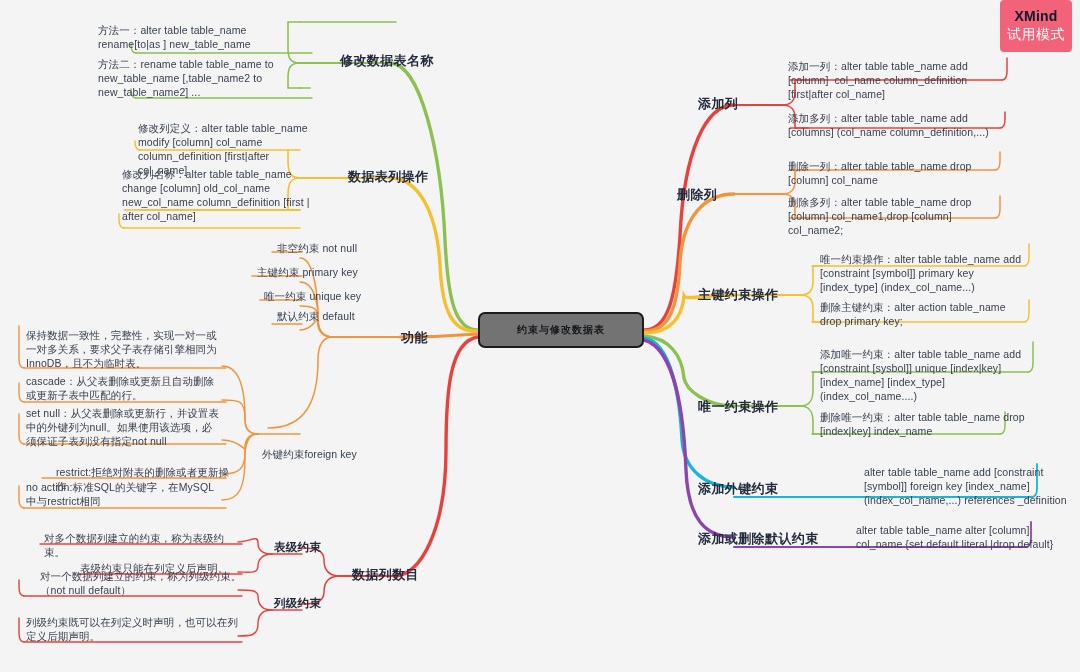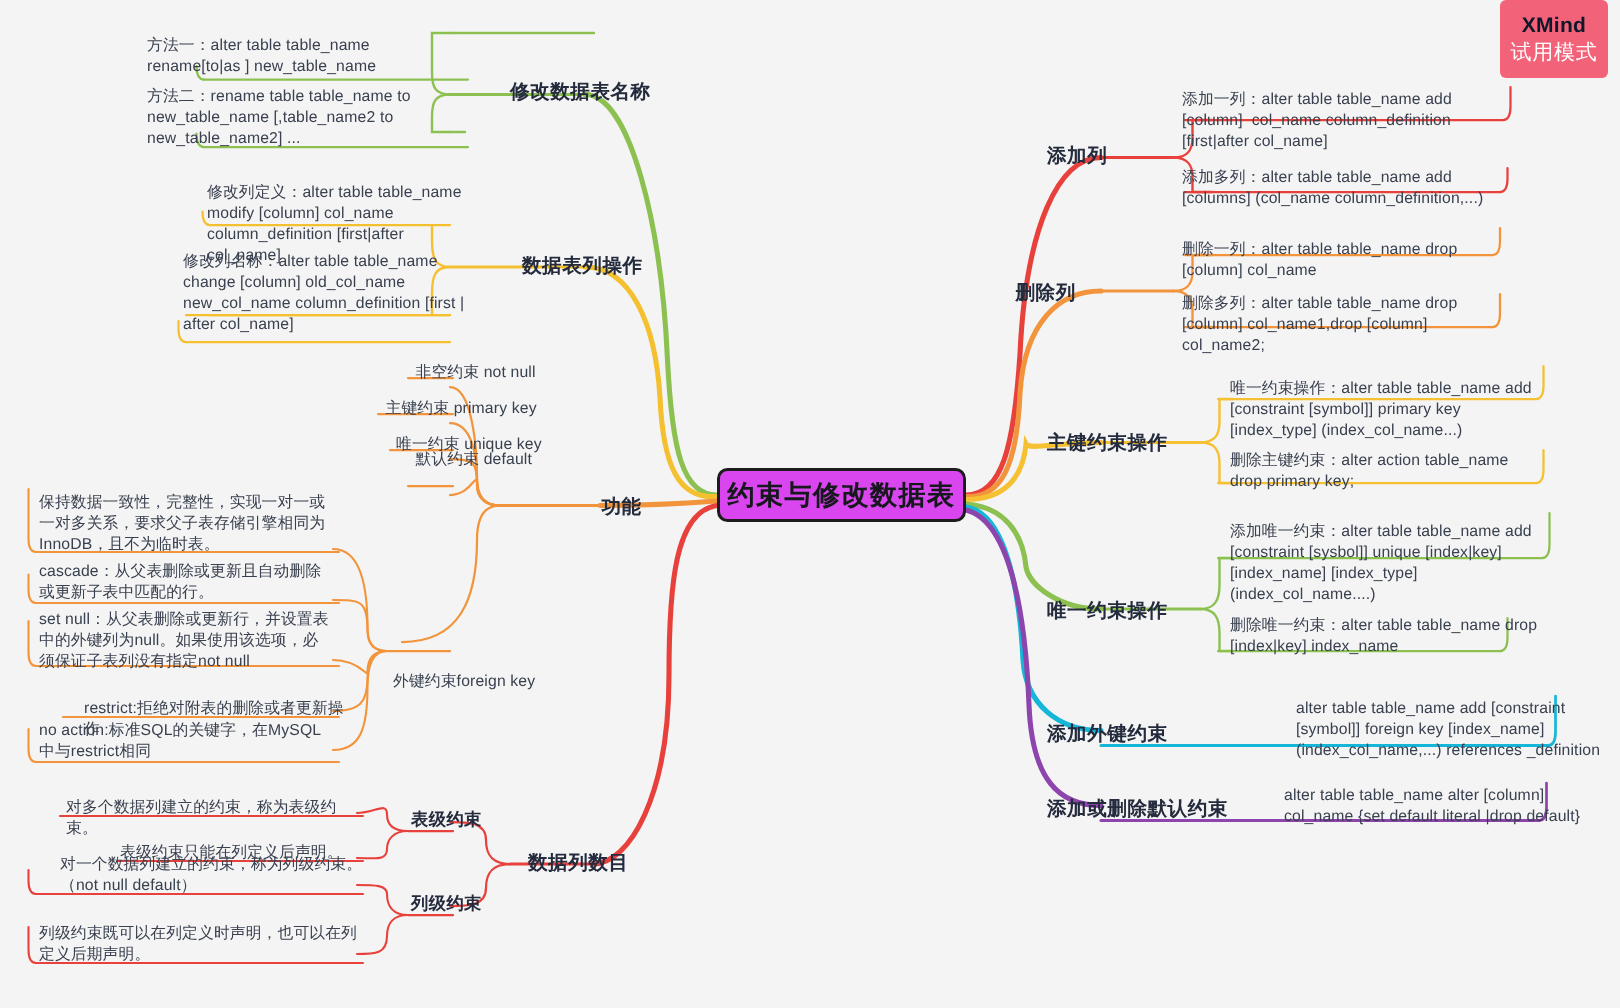--- a/index.html
+++ b/index.html
@@ -47,27 +47,27 @@
     font-size: 11.5px;
     font-weight: bold;
     color: #242b3d;
     letter-spacing: .3px;
   }
   
   #central {
     position: absolute;
     left: 478px; top: 312px;
     width: 166px; height: 36px;
-    background: #d946ef;
+    background: #737373;
     border: 2px solid #1c1c1c;
     border-radius: 7px;
     display: flex;
     align-items: center;
     justify-content: center;
-    font-size: 18px;
+    font-size: 10px;
     font-weight: bold;
     color: #16181d;
     letter-spacing: 1px;
     z-index: 5;
   }
   
   #watermark {
     position: absolute;
     right: 8px; top: 0px;
     width: 72px; height: 52px;
@@ -235,21 +235,21 @@
   <div class="node leaf" style="left:98px; top:58px; width:206px;">方法二：rename table table_name to new_table_name [,table_name2 to new_table_name2] ...</div>
 
   <div class="node branch-label" style="left:348px; top:168px;">数据表列操作</div>
   <div class="node leaf" style="left:138px; top:122px; width:180px;">修改列定义：alter table table_name modify [column] col_name column_definition [first|after col_name]</div>
   <div class="node leaf" style="left:122px; top:168px; width:190px;">修改列名称：alter table table_name change [column] old_col_name new_col_name column_definition [first | after col_name]</div>
 
   <div class="node branch-label" style="left:401px; top:329px;">功能</div>
   <div class="node leaf" style="left:277px; top:242px;">非空约束 not null</div>
   <div class="node leaf" style="left:257px; top:266px;">主键约束 primary key</div>
   <div class="node leaf" style="left:264px; top:290px;">唯一约束 unique key</div>
-  <div class="node leaf" style="left:277px; top:300px;">默认约束 default</div>
+  <div class="node leaf" style="left:277px; top:310px;">默认约束 default</div>
   <div class="node leaf" style="left:262px; top:424px;margin-top:24px;">外键约束foreign key</div>
 
   <div class="node leaf" style="left:26px; top:329px; width:196px;">保持数据一致性，完整性，实现一对一或一对多关系，要求父子表存储引擎相同为InnoDB，且不为临时表。</div>
   <div class="node leaf" style="left:26px; top:375px; width:196px;">cascade：从父表删除或更新且自动删除或更新子表中匹配的行。</div>
   <div class="node leaf" style="left:26px; top:407px; width:196px;">set null：从父表删除或更新行，并设置表中的外键列为null。如果使用该选项，必须保证子表列没有指定not null</div>
   <div class="node leaf" style="left:56px; top:466px; width:180px;">restrict:拒绝对附表的删除或者更新操作</div>
   <div class="node leaf" style="left:26px; top:481px; width:196px;">no action:标准SQL的关键字，在MySQL中与restrict相同</div>
 
   <div class="node branch-label" style="left:352px; top:566px;">数据列数目</div>
   <div class="node sub-label" style="left:274px; top:540px;">表级约束</div>

